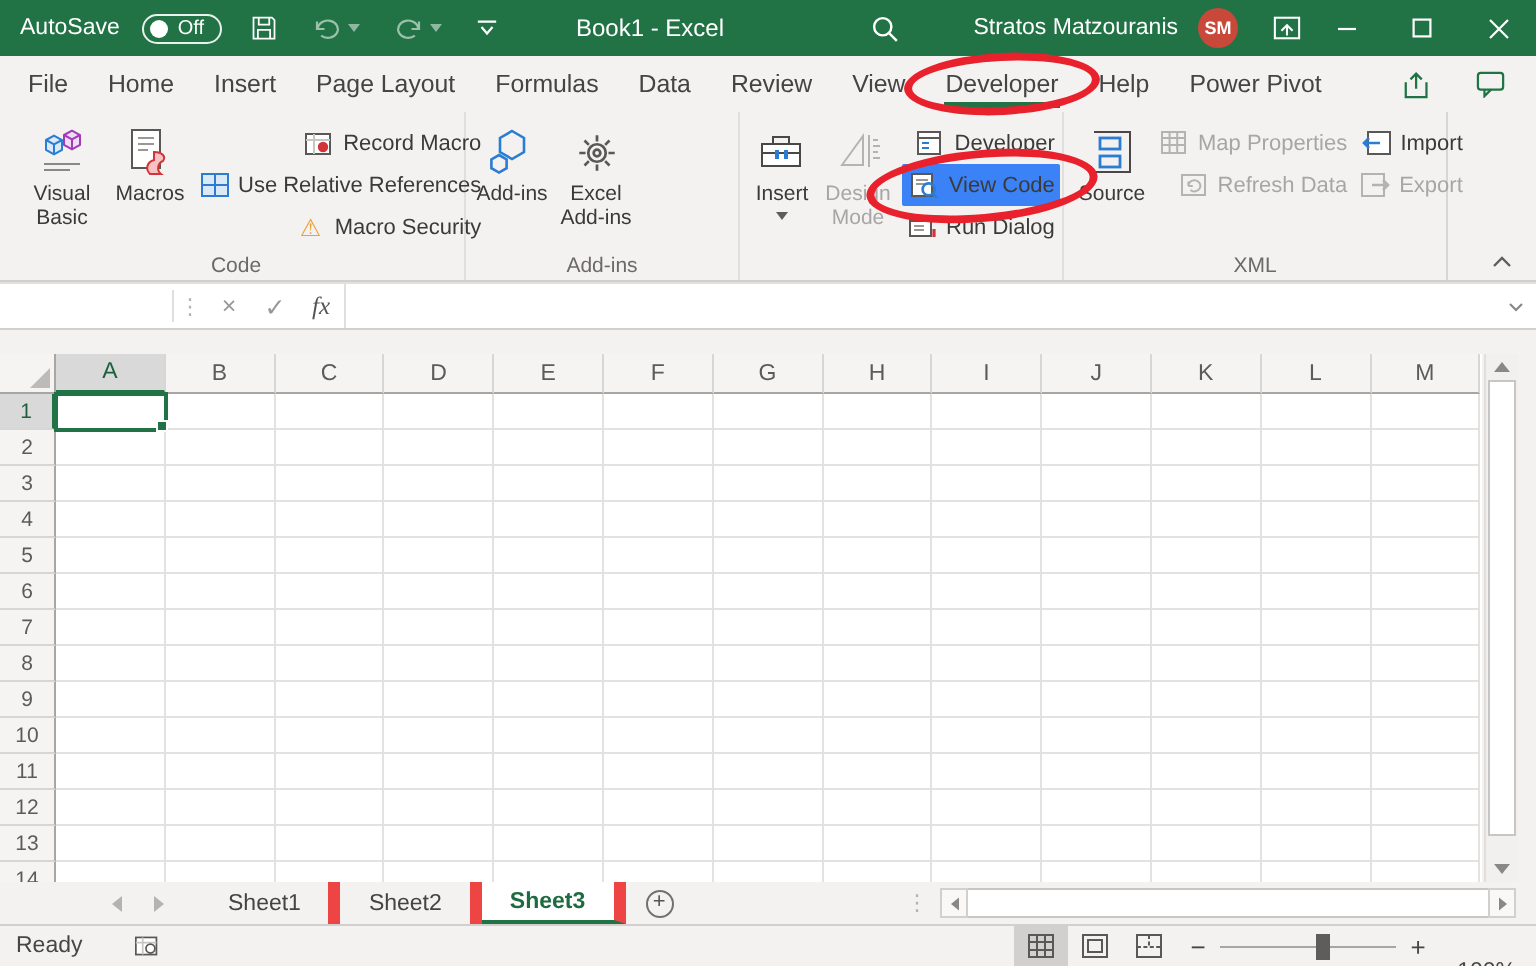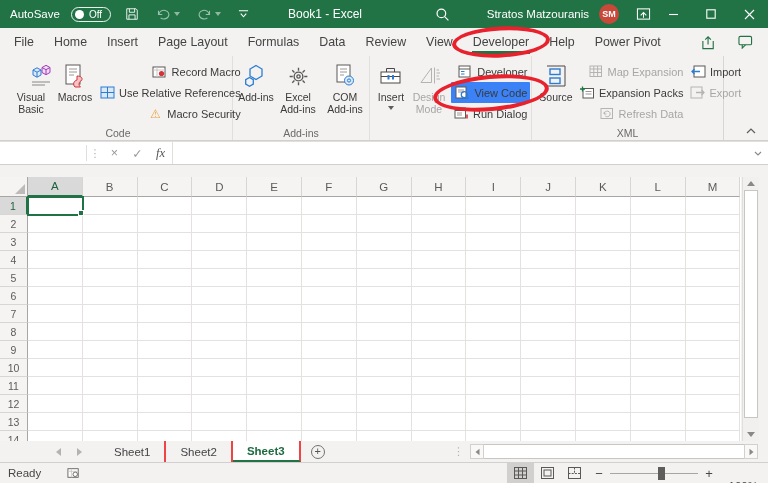--- a/index.html
+++ b/index.html
@@ -94,21 +94,21 @@
   .vs-up { top:0; } .vs-down { bottom:0; }
   .tri-up { width:0;height:0;border-left:4px solid transparent;border-right:4px solid transparent;border-bottom:5px solid #8a8886;}
   .tri-down { width:0;height:0;border-left:4px solid transparent;border-right:4px solid transparent;border-top:5px solid #8a8886;}
   .vs-thumb { position:absolute; top:13px; left:1px; right:1px; height:228px; background:#fff; border:1px solid #c8c6c4; }
   
   .sheetbar { position:absolute; top:441px; left:0; right:0; height:21px; background:#f3f2f1;
     display:flex; align-items:stretch; font-size:11.5px; color:#444; }
   .snav { display:flex; align-items:center; gap:16px; padding:0 18px 0 56px; }
   .tri-l { width:0;height:0;border-top:4px solid transparent;border-bottom:4px solid transparent;border-right:5px solid #b5b3b1;}
   .tri-r { width:0;height:0;border-top:4px solid transparent;border-bottom:4px solid transparent;border-left:5px solid #b5b3b1;}
-  .stab { padding:0 14px; display:flex; align-items:center; border-right:2px solid #ef4444; cursor:default; }
+  .stab { padding:0 14px; display:flex; align-items:center; border-right:6px solid #ef4444; cursor:default; }
   .stab:first-of-type { border-left:1px solid #cfcdcb; }
   .stab.active { background:#fff; color:#1e6b41; font-weight:bold; border-bottom:2px solid #217346; }
   .newsheet { width:34px; display:flex; align-items:center; justify-content:center; }
   .plus-circle { width:14px; height:14px; border:1px solid #717171; border-radius:50%; color:#555;
     display:flex; align-items:center; justify-content:center; font-size:11px; line-height:1; }
   .sb-grip { margin-left:auto; color:#b5b3b1; display:flex; align-items:center; font-size:11px; padding-right:6px;}
   .hscroll { display:flex; align-items:center; width:288px; margin-right:10px; }
   .hs-arrow { width:14px; height:15px; background:#f9f8f7; border:1px solid #d2d0ce;
     display:flex; align-items:center; justify-content:center; }
   .hs-arrow .tri-l { border-right-color:#8a8886; transform:scale(.8);}
@@ -251,21 +251,21 @@
             <path d="M4.5 10.5v3.5l3.5-3.5"></path>
           </svg>
         </span>
     </span>
   </div>
 
   <div class="ribbon">
 
     <div class="rgroup" style="width:229px;">
       <div class="rg-content">
-        <div class="bigbtn" style="width:46px;align-items:flex-end;">
+        <div class="bigbtn" style="width:46px;">
           <span class="bicon">
             <svg width="26" height="26" viewBox="0 0 26 26">
                 <path d="M4 19h18M4 22h13" stroke="#8a8886" fill="none"></path>
                 <path d="M5 7l4-2.2 4 2.2v5l-4 2.2-4-2.2z" fill="#dbe9f7" stroke="#2b7cd3"></path>
                 <path d="M5 7l4 2.2 4-2.2M9 9.2v5" stroke="#2b7cd3" fill="none"></path>
                 <path d="M14 4.5l4-2.2 4 2.2v5l-4 2.2-4-2.2z" fill="#f0dcf5" stroke="#a33bb8"></path>
                 <path d="M14 4.5l4 2.2 4-2.2M18 6.7v5" stroke="#a33bb8" fill="none"></path>
               </svg>
           </span>
           <span>Visual Basic</span>
@@ -322,31 +322,20 @@
         </div>
         <div class="bigbtn" style="width:46px;">
           <span class="bicon">
             <svg width="25" height="25" viewBox="0 0 24 24" fill="none" stroke="#5a5856" stroke-width="1.3">
                 <circle cx="12" cy="12" r="4.2"></circle>
                 <circle cx="12" cy="12" r="1.6"></circle>
                 <path d="M12 3.5v3M12 17.5v3M3.5 12h3M17.5 12h3M6 6l2.1 2.1M15.9 15.9L18 18M18 6l-2.1 2.1M8.1 15.9L6 18"></path>
               </svg>
           </span>
           <span>Excel Add-ins</span>
-        </div>
-        <div class="bigbtn" style="width:48px;">
-          <span class="bicon">
-            <svg width="24" height="26" viewBox="0 0 24 26">
-                <rect x="4" y="2" width="13" height="17" fill="#fff" stroke="#5a5856"></rect>
-                <path d="M7 6h7M7 9h7M7 12h4" stroke="#9a9896"></path>
-                <circle cx="16" cy="17.5" r="4.5" fill="#dbe9f7" stroke="#2b7cd3"></circle>
-                <circle cx="16" cy="17.5" r="1.6" fill="none" stroke="#2b7cd3"></circle>
-              </svg>
-          </span>
-          <span>COM Add-ins</span>
         </div>
       </div>
       <div class="rg-label">Add-ins</div>
     </div>
 
     <div class="rgroup" style="width:162px;">
       <div class="rg-content">
         <div class="bigbtn" style="width:34px;">
           <span class="bicon">
             <svg width="26" height="24" viewBox="0 0 26 24">
@@ -419,31 +408,21 @@
           <span>Source</span>
         </div>
         <div class="smallcol">
           <div class="smallbtn dis">
             <span class="sicon">
                 <svg width="14" height="13" viewBox="0 0 14 13" fill="none" stroke="#b5b3b1">
                   <rect x="1" y="1" width="11.5" height="10.5"></rect>
                   <path d="M1 4h11.5M1 7.5h11.5M4.8 1v10.5M8.6 1v10.5"></path>
                 </svg>
               </span>
-            <span>Map Expansion</span>
-          </div>
-          <div class="smallbtn">
-            <span class="sicon">
-                <svg width="15" height="13" viewBox="0 0 15 13">
-                  <rect x="3" y="2.5" width="10.5" height="9.5" fill="#fff" stroke="#5a5856"></rect>
-                  <path d="M5.5 5.5h6M5.5 8h6" stroke="#9a9896"></path>
-                  <path d="M2.5 0.5v5M0 3h5" stroke="#107c41" stroke-width="1.3"></path>
-                </svg>
-              </span>
-            <span>Expansion Packs</span>
+            <span>Map Properties</span>
           </div>
           <div class="smallbtn dis">
             <span class="sicon">
                 <svg width="14" height="13" viewBox="0 0 14 13" fill="none" stroke="#b5b3b1">
                   <rect x="1" y="1.5" width="11.5" height="10"></rect>
                   <path d="M4.2 7a3 2.8 0 1 1 1 2M4.2 7V4.8M4.2 7h2.2"></path>
                 </svg>
               </span>
             <span>Refresh Data</span>
           </div>

